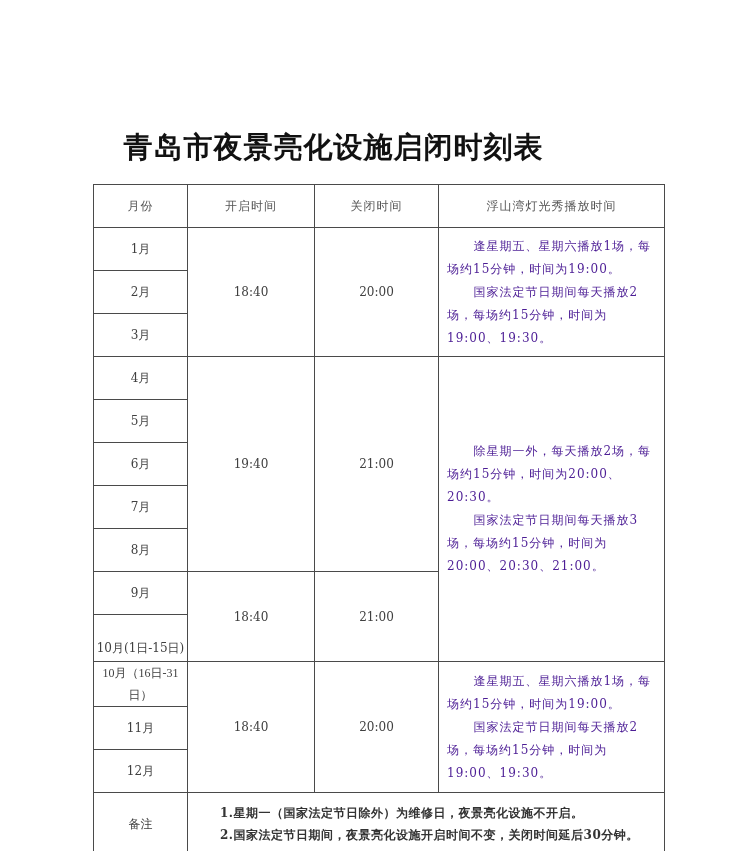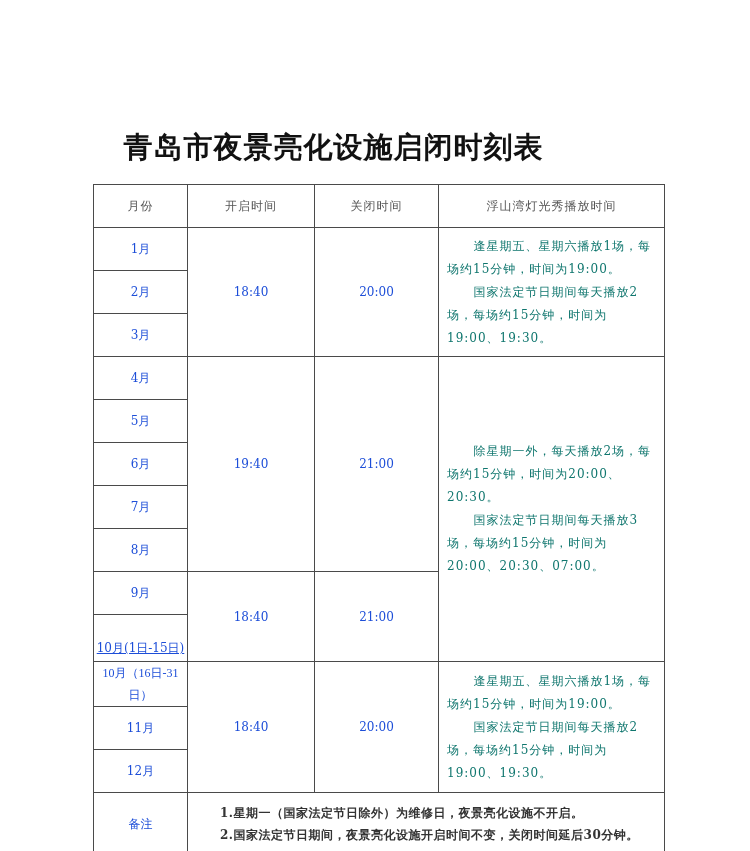--- a/index.html
+++ b/index.html
@@ -4,27 +4,27 @@
 <style>
   html, body { margin: 0; padding: 0; background: #ffffff; }
   body { width: 750px; height: 851px; position: relative; overflow: hidden;
          font-family: "DejaVu Serif", "Liberation Serif", serif; color: #2a2a2a; }
   .title { position: absolute; left: 0; width: 667px; top: 128px; text-align: center;
            font-size: 29px; font-weight: bold; color: #111; letter-spacing: 1px;
            font-family: "DejaVu Serif", "Liberation Serif", serif; }
   table { position: absolute; left: 93px; top: 184px; border-collapse: collapse;
           table-layout: fixed; width: 571px; }
   td, th { border: 1px solid #4a4a4a; padding: 0; font-weight: normal; font-size: 12px;
-           text-align: center; vertical-align: middle; color: #1d4ed8; }
+           text-align: center; vertical-align: middle; color: #404040; }
   th { height: 42px; font-size: 12px; color: #555; letter-spacing: 1px; }
   td.m { height: 42px; }
   td.m2 { line-height: 22px; font-family: Liberation Serif, serif; }
   td.t { font-size: 12px; }
   td.desc { text-align: left; padding: 0 6px 0 8px; font-size: 12px; line-height: 23px;
-            letter-spacing: 1px; color: #0f766e; }
+            letter-spacing: 1px; color: #4c1d95; }
   td.desc p { margin: 0; text-indent: 2.2em; }
   td.note { text-align: left; padding: 0 4px 0 32px; font-size: 12px; line-height: 22px;
             letter-spacing: 0.5px; color: #333; }
   td.note p { margin: 0; font-weight: bold; }
   td.remark-label { height: 62px; }
 </style>
 </head>
 <body>
 
 <div class="title">青岛市夜景亮化设施启闭时刻表</div>
@@ -60,21 +60,21 @@
     <tr>
       <td class="m">3月</td>
     </tr>
 
     <tr>
       <td class="m">4月</td>
       <td class="t" rowspan="5">19:40</td>
       <td class="t" rowspan="5">21:00</td>
       <td class="desc" rowspan="7">
         <p>除星期一外，每天播放2场，每场约15分钟，时间为20:00、20:30。</p>
-        <p>国家法定节日期间每天播放3场，每场约15分钟，时间为20:00、20:30、07:00。</p>
+        <p>国家法定节日期间每天播放3场，每场约15分钟，时间为20:00、20:30、21:00。</p>
       </td>
     </tr>
     <tr>
       <td class="m">5月</td>
     </tr>
     <tr>
       <td class="m">6月</td>
     </tr>
     <tr>
       <td class="m">7月</td>
@@ -82,21 +82,21 @@
     <tr>
       <td class="m">8月</td>
     </tr>
 
     <tr>
       <td class="m">9月</td>
       <td class="t" rowspan="2">18:40</td>
       <td class="t" rowspan="2">21:00</td>
     </tr>
     <tr>
-      <td class="m" style="vertical-align:bottom;padding-bottom:4px;text-decoration:underline;">10月(1日-15日)</td>
+      <td class="m" style="vertical-align:bottom;padding-bottom:4px;">10月(1日-15日)</td>
     </tr>
 
     <tr>
       <td class="m m2">10月（16日-31日）</td>
       <td class="t" rowspan="3">18:40</td>
       <td class="t" rowspan="3">20:00</td>
       <td class="desc" rowspan="3">
         <p>逢星期五、星期六播放1场，每场约15分钟，时间为19:00。</p>
         <p>国家法定节日期间每天播放2场，每场约15分钟，时间为19:00、19:30。</p>
       </td>

